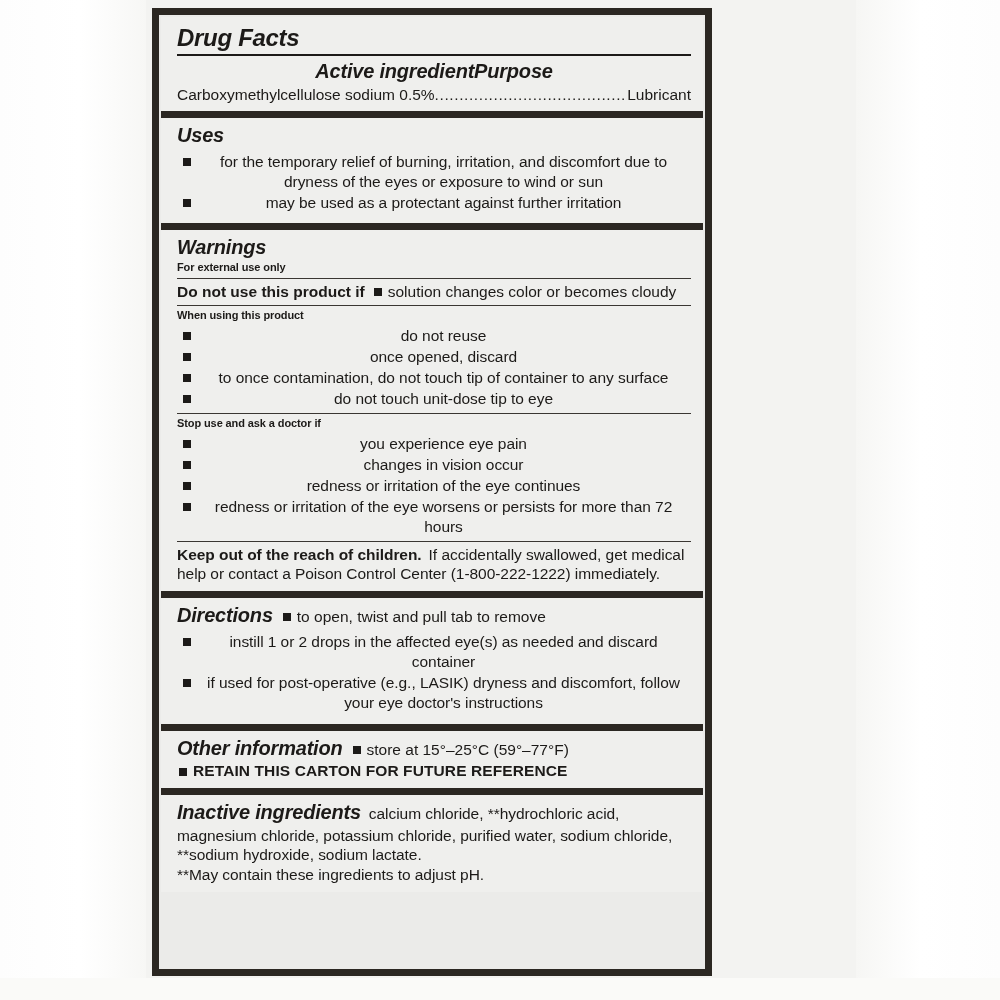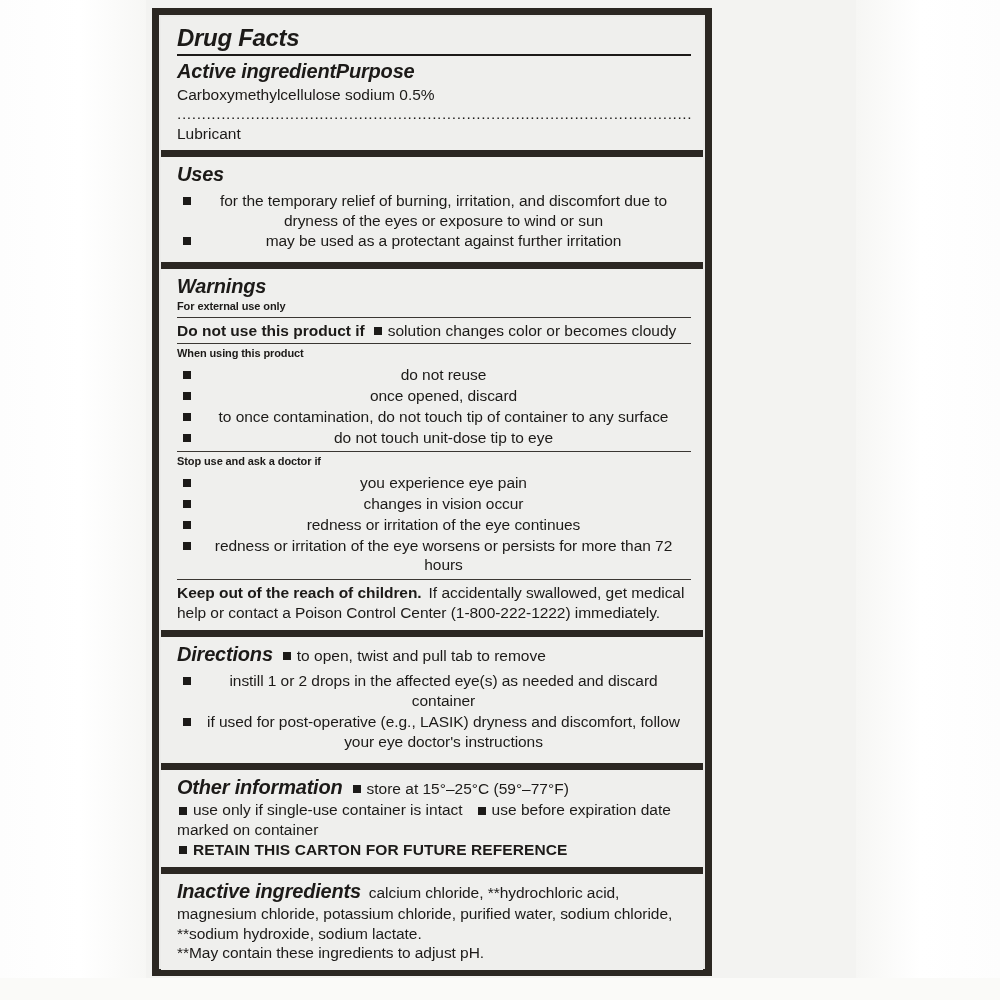--- a/index.html
+++ b/index.html
@@ -113,31 +113,30 @@
 
   .body-text {
     font-size: 15.5px;
     line-height: 1.27;
     letter-spacing: -0.05px;
   }
 
   
   .purpose-row {
     display: flex;
-    justify-content: flex-start;
+    justify-content: center;
     align-items: baseline;
   }
   .leader-row {
     display: flex;
-    align-items: flex-start;
+    align-items: center;
     font-size: 15.5px;
     line-height: 1.25;
     white-space: nowrap;
     overflow: hidden;
-    flex-direction: column;
   }
   .leader-dots {
     flex: 1 1 auto;
     overflow: hidden;
     white-space: nowrap;
     letter-spacing: 0.6px;
     font-size: 15.5px;
     margin: 0 0px;
   }
 
@@ -256,23 +255,20 @@
       <li>instill 1 or 2 drops in the affected eye(s) as needed and discard container</li>
       <li>if used for post-operative (e.g., LASIK) dryness and discomfort, follow your eye doctor's instructions</li>
     </ul>
   </div>
 
   <div class="section">
     <div class="inline-line">
       <span class="sec-head-inline">Other information</span><span class="sq"></span><span>store at 15°–25°C (59°–77°F)</span>
     </div>
     <div class="inline-line">
-      <span class="sq"></span><span>use only if single-use container is intact</span>&nbsp;&nbsp;&nbsp;<span class="sq"></span><span>use before expiration date marked on container</span>
-    </div>
-    <div class="inline-line">
       <span class="sq"></span><span class="caps-bold">RETAIN THIS CARTON FOR FUTURE REFERENCE</span>
     </div>
   </div>
 
   <div class="section">
     <div class="body-text">
       <span class="sec-head-inline">Inactive ingredients</span><span>calcium chloride, **hydrochloric acid, magnesium chloride, potassium chloride, purified water, sodium chloride, **sodium hydroxide, sodium lactate.</span>
     </div>
     <div class="body-text">**May contain these ingredients to adjust pH.</div>
   </div>

